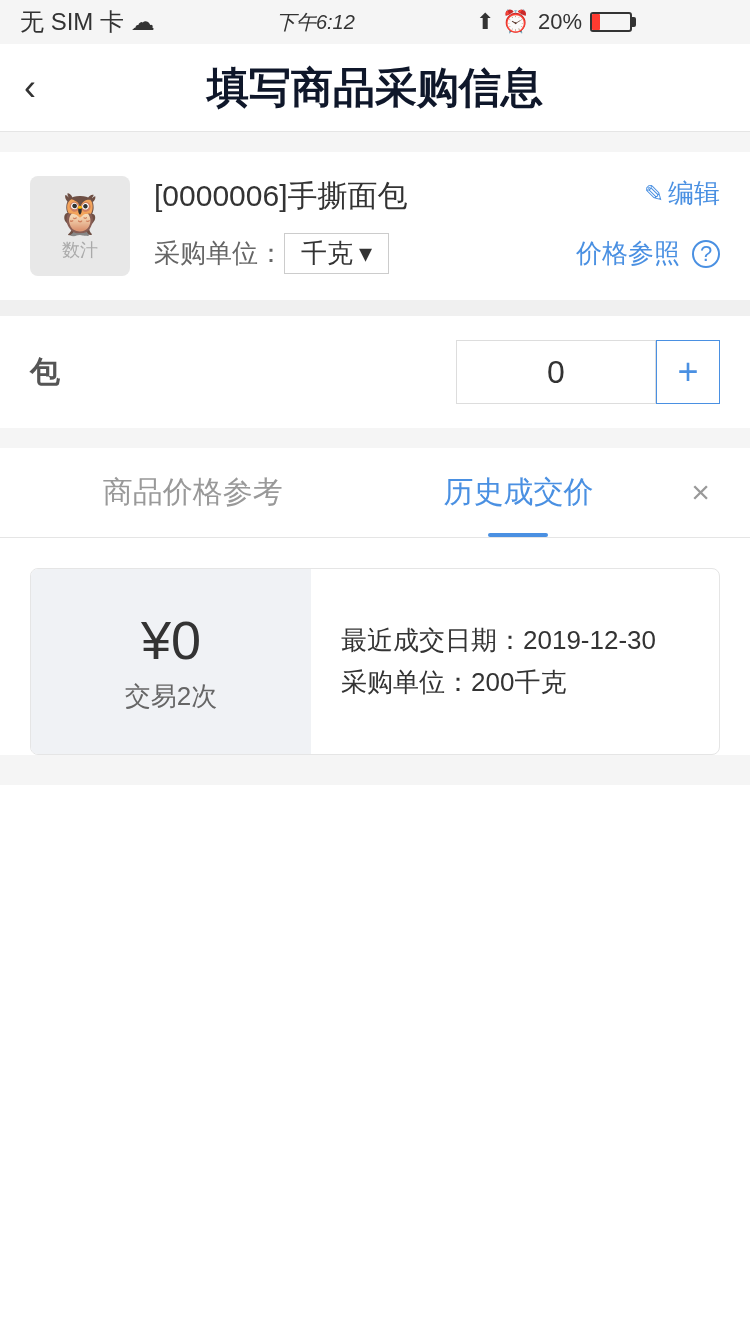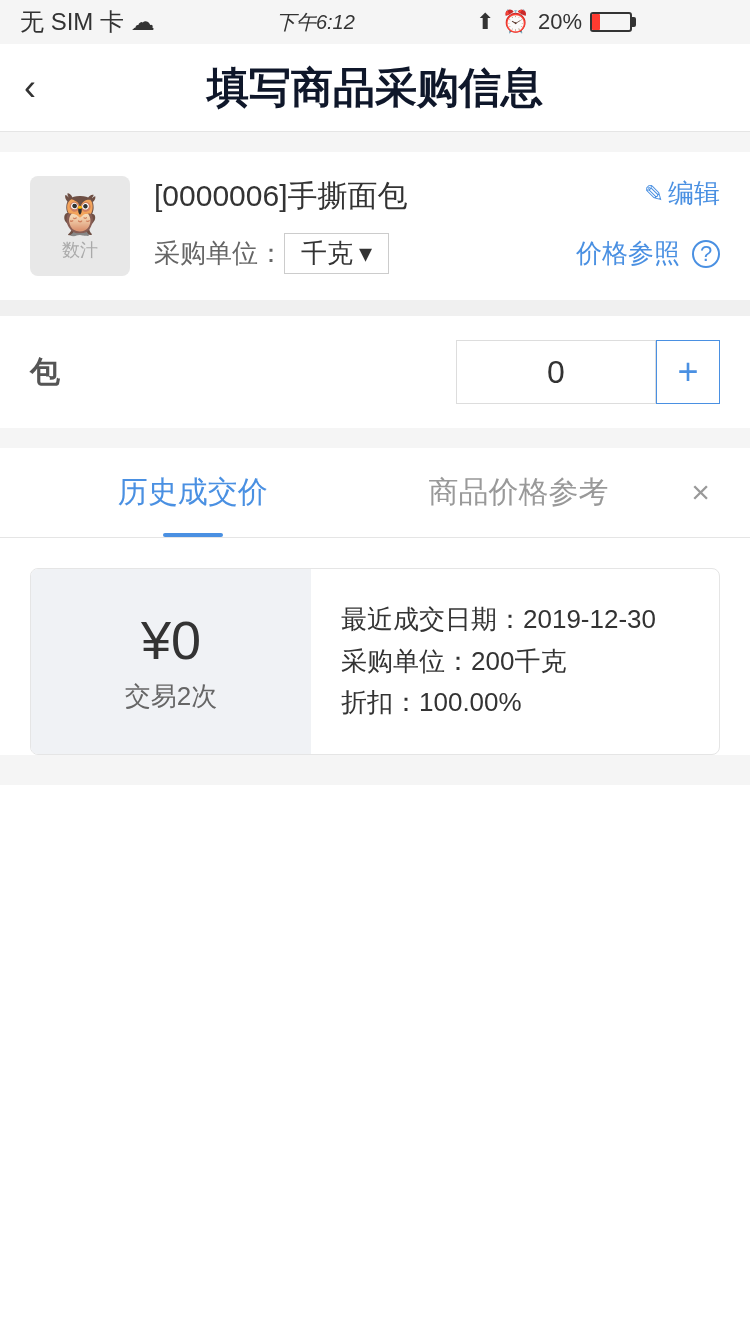--- a/index.html
+++ b/index.html
@@ -357,39 +357,36 @@
     <span class="quantity-icon">包</span>
   </div>
   <div class="quantity-controls">
     <input class="quantity-input" type="text" value="0" style="">
     <button class="quantity-btn">+</button>
   </div>
 </div>
 
 <div class="tab-section">
   <div class="tab-header">
+    <div class="tab-item">商品价格参考</div>
     <div class="tab-item active">历史成交价</div>
-    <div class="tab-item">商品价格参考</div>
     <span class="tab-close">×</span>
   </div>
 
   <div class="price-card">
     <div class="price-left">
       <div class="price-amount">
         <span>¥</span><span>0</span>
       </div>
       <div class="price-transactions">交易2次</div>
     </div>
     <div class="price-right">
       <div class="price-detail-row">
         <span>最近成交日期：</span><span>2019-12-30</span>
       </div>
       <div class="price-detail-row">
         <span>采购单位：</span><span>200千克</span>
       </div>
-      <div class="price-detail-row">
-        <span>折扣：</span><span>100.00%</span>
-      </div>
     </div>
   </div>
 </div>
 
 <div style="background:#fff;height:700px;"></div>
 
 </body></html>

